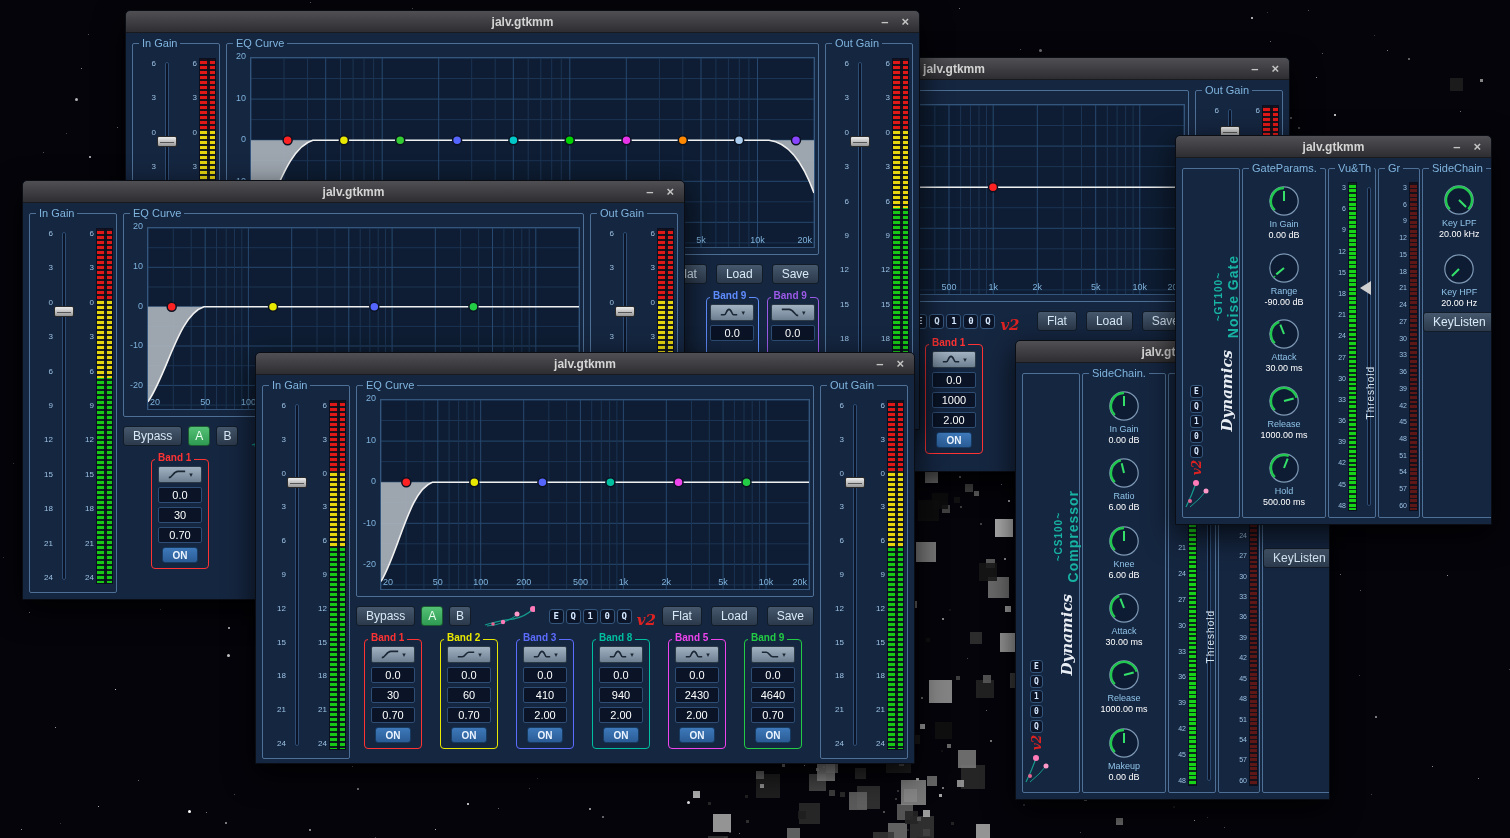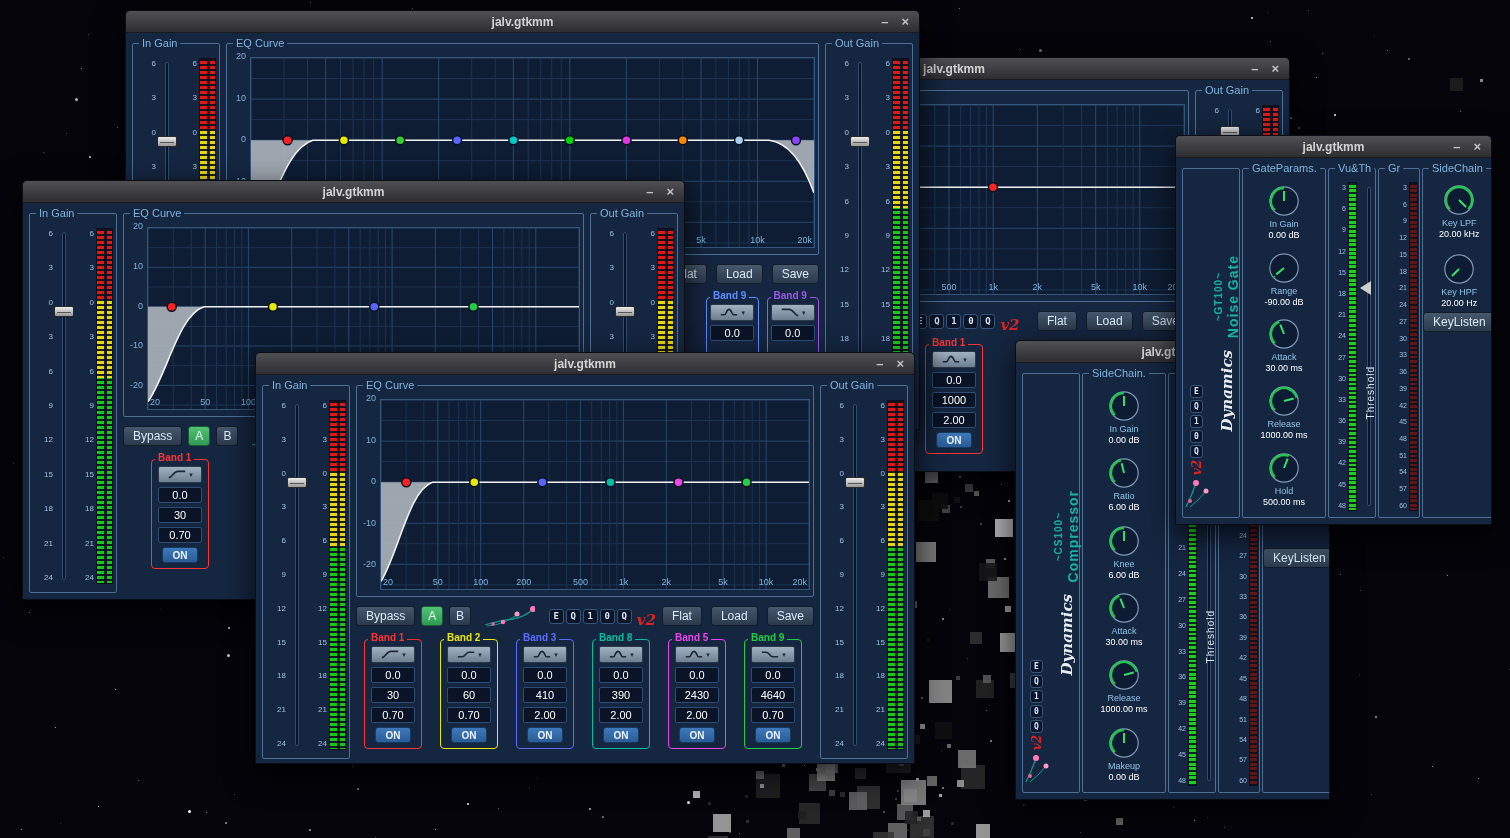--- a/index.html
+++ b/index.html
@@ -1752,21 +1752,21 @@
           </div>
           <div class="band" style="--bc:#00bfa0">
     <span class="band-title">Band 8</span>
     <span class="filter-btn">
       <svg width="20" height="11" viewBox="0 0 22 11">
                 <path d="M2 8 L6 8 C8 8 8 2 11 2 C14 2 14 8 16 8 L20 8" fill="none" stroke="#1c2836" stroke-width="1.8"></path>
               </svg>
       <span class="caret">▾</span>
             </span>
     <span class="val">0.0</span>
-            <span class="val">390</span>
+            <span class="val">940</span>
     <span class="val">2.00</span>
     <span class="on-btn">ON</span>
           </div>
           <div class="band" style="--bc:#ee44ee">
     <span class="band-title">Band 5</span>
     <span class="filter-btn">
       <svg width="20" height="11" viewBox="0 0 22 11">
                 <path d="M2 8 L6 8 C8 8 8 2 11 2 C14 2 14 8 16 8 L20 8" fill="none" stroke="#1c2836" stroke-width="1.8"></path>
               </svg>
       <span class="caret">▾</span>

